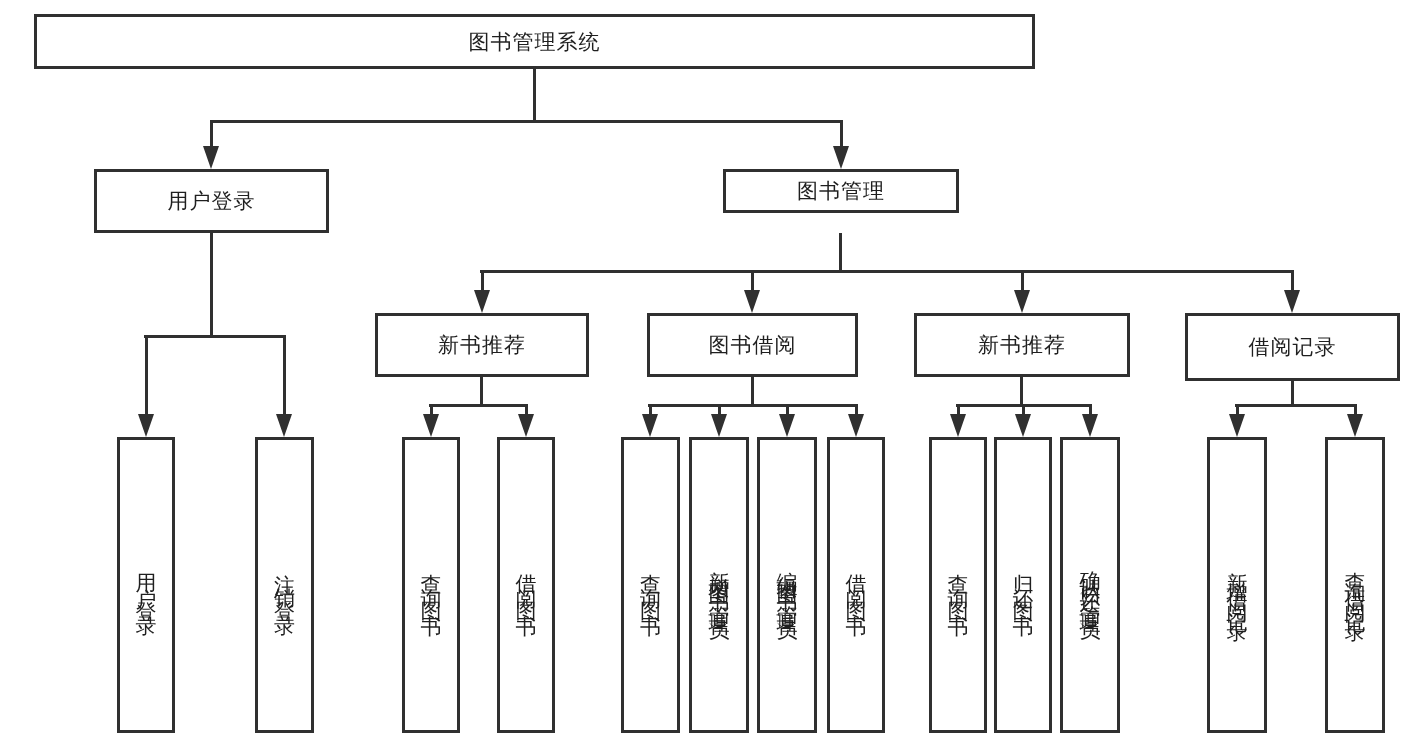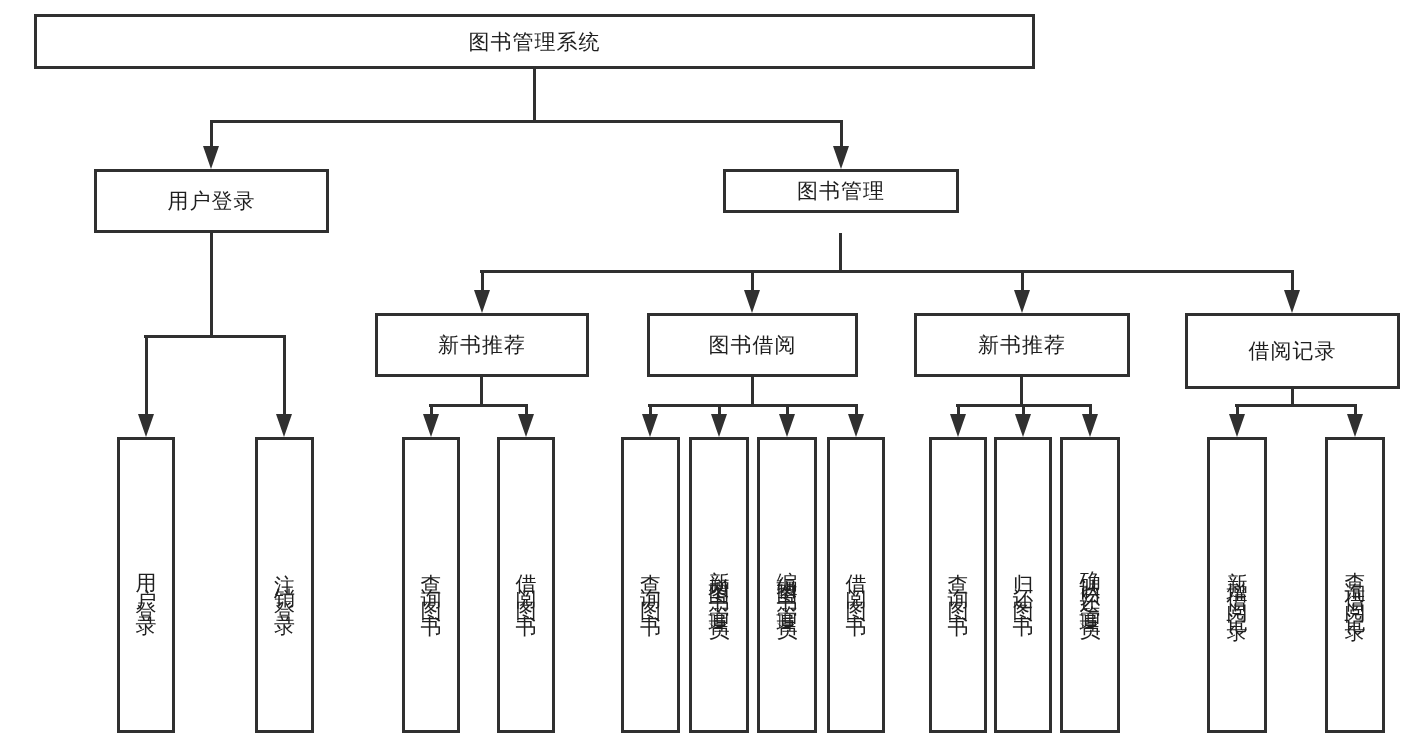--- a/index.html
+++ b/index.html
@@ -66,21 +66,21 @@
 <div id="canvas">
 
   <div class="box" style="left:22px;top:14px;width:1001px;height:55px;">图书管理系统</div>
 
   <div class="box" style="left:82px;top:169px;width:235px;height:64px;">用户登录</div>
   <div class="box" style="left:711px;top:169px;width:236px;height:44px;">图书管理</div>
 
   <div class="box" style="left:635px;top:313px;width:211px;height:64px;">图书借阅</div>
   <div class="box" style="left:363px;top:313px;width:214px;height:64px;">新书推荐</div>
   <div class="box" style="left:902px;top:313px;width:216px;height:64px;">新书推荐</div>
-  <div class="box" style="left:1173px;top:313px;width:215px;height:76px;">借阅记录</div>
+  <div class="box" style="left:1173px;top:313px;width:215px;height:68px;">借阅记录</div>
 
   <div class="box vbox v4" style="left:105px;top:437px;width:58px;height:296px;">用户登录</div>
   <div class="box vbox v4" style="left:243px;top:437px;width:59px;height:296px;">注销登录</div>
 
   <div class="box vbox v4" style="left:390px;top:437px;width:58px;height:296px;">查询图书</div>
   <div class="box vbox v4" style="left:485px;top:437px;width:58px;height:296px;">借阅图书</div>
 
   <div class="box vbox v4" style="left:609px;top:437px;width:59px;height:296px;">查询图书</div>
   <div class="box vbox v9" style="left:677px;top:437px;width:60px;height:296px;">新增图书（管理员）</div>
   <div class="box vbox v9" style="left:745px;top:437px;width:60px;height:296px;">编辑图书（管理员）</div>

